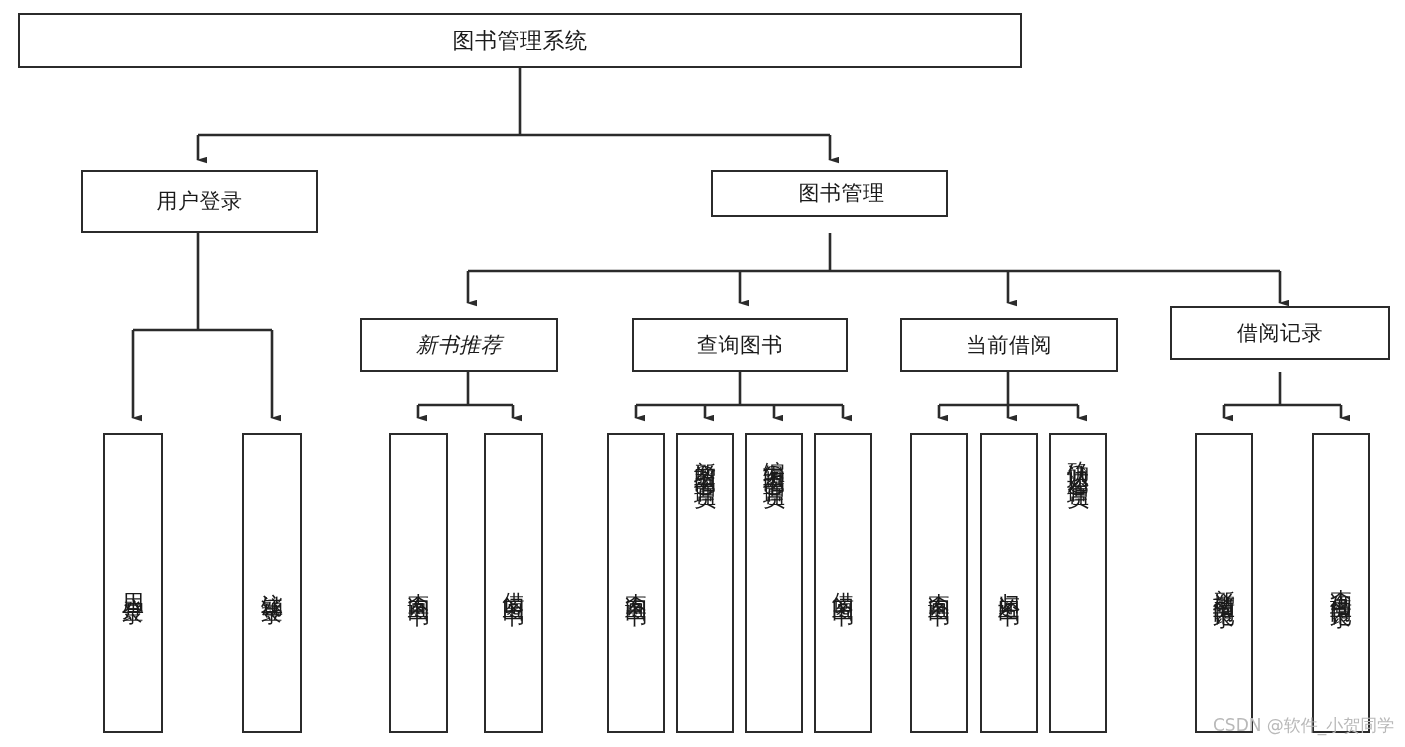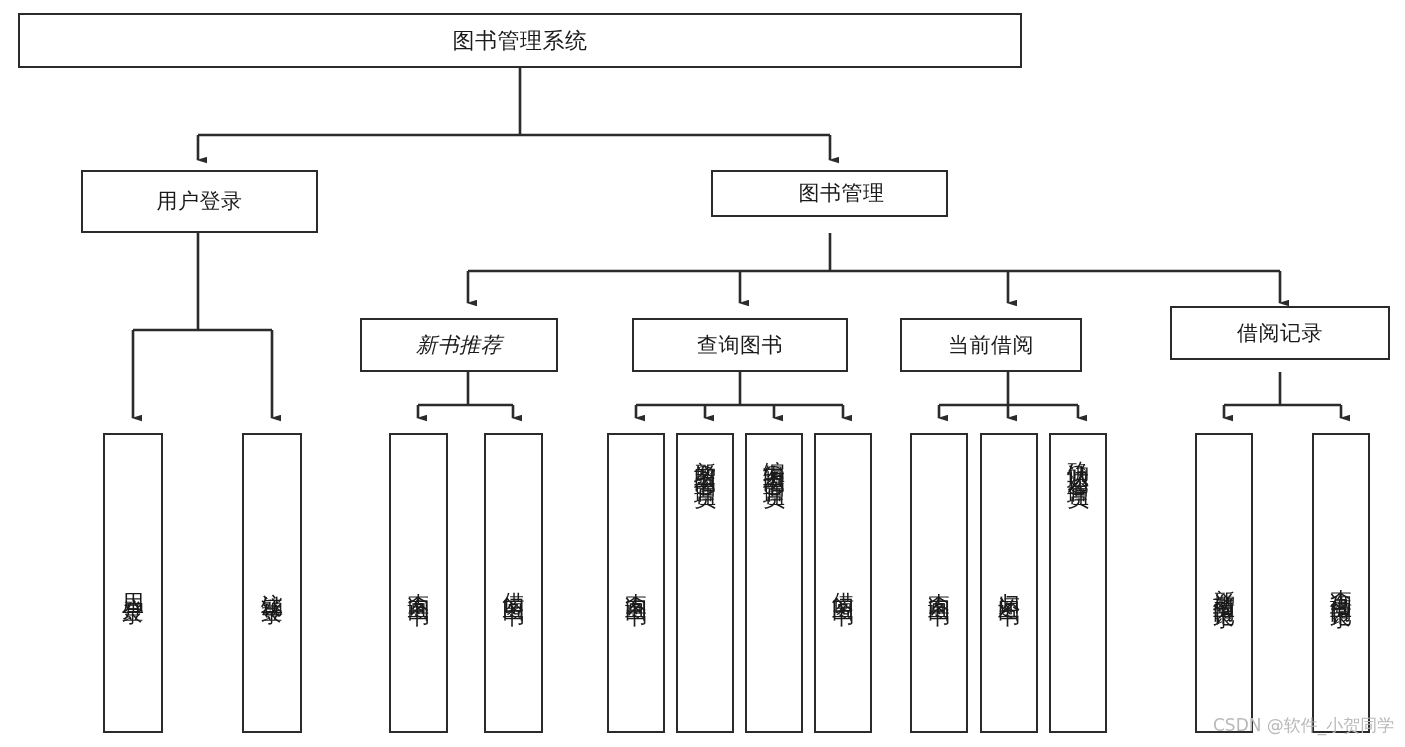--- a/index.html
+++ b/index.html
@@ -144,21 +144,21 @@
   <div class="node h" style="left:711px; top:170px; width:237px; height:47px;padding-left:24px;">
     <span class="lbl">图书管理</span>
   </div>
 
   <div class="node h" style="left:360px; top:318px; width:198px; height:54px;font-style:italic;">
     <span class="lbl">新书推荐</span>
   </div>
   <div class="node h" style="left:632px; top:318px; width:216px; height:54px;">
     <span class="lbl">查询图书</span>
   </div>
-  <div class="node h" style="left:900px; top:318px; width:182px; height:54px;">
+  <div class="node h" style="left:900px; top:318px; width:218px; height:54px;">
     <span class="lbl">当前借阅</span>
   </div>
   <div class="node h" style="left:1170px; top:306px; width:220px; height:54px;">
     <span class="lbl">借阅记录</span>
   </div>
 
   <div class="node v mid" style="left:103px; top:433px; width:60px; height:300px;">
     <span class="lbl">用户登录</span>
   </div>
   <div class="node v mid" style="left:242px; top:433px; width:60px; height:300px;">

